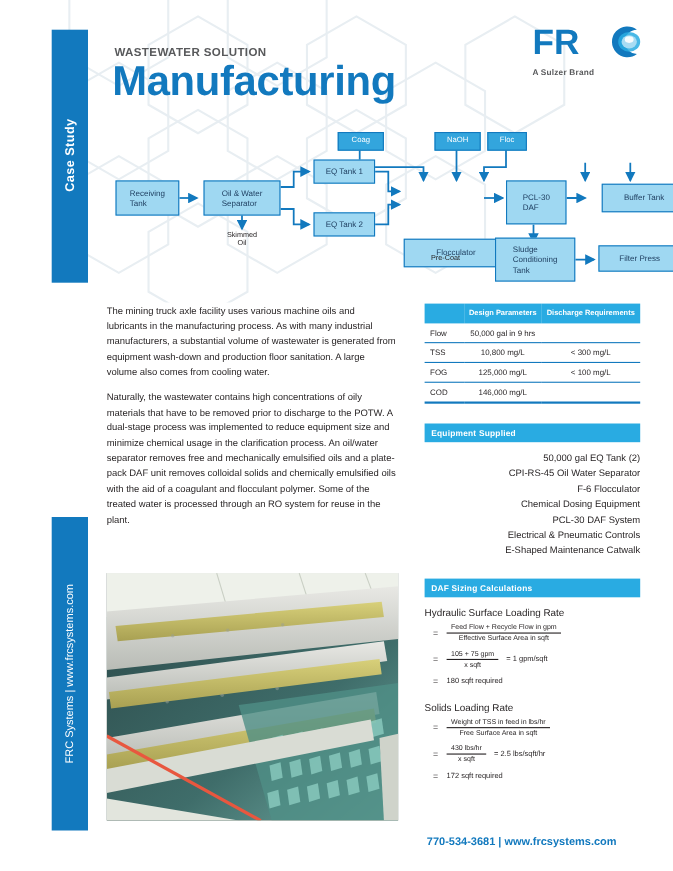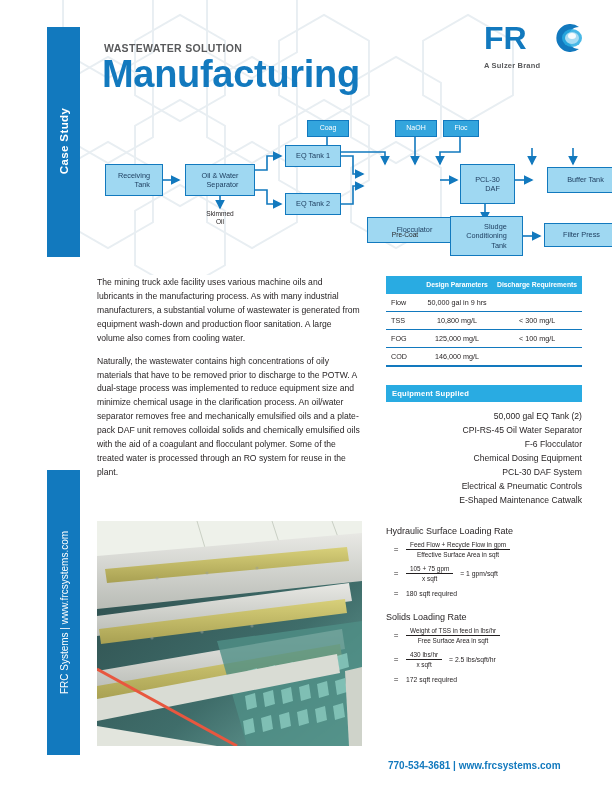--- a/index.html
+++ b/index.html
@@ -58,21 +58,21 @@
 
   
   .logo { position: absolute; right: 18px; top: 20px; width: 110px; z-index: 4; }
   .logo-mark { display: flex; align-items: center; height: 36px; }
   .logo-sub { font-size: 7.5px; color: #58595b; font-weight: bold; margin-top: 5px; letter-spacing: .2px; }
 
   
   .flow { position: absolute; left: 95px; top: 112px; width: 505px; height: 140px; z-index: 5; }
   .node {
     position: absolute; background: #9fd8f2; border: 1px solid #1279be;
-    color: #1b3a5c; font-size: 7.3px; text-align: right;
+    color: #1b3a5c; font-size: 7.3px; text-align: left;
     display: flex; align-items: center; justify-content: center;
     line-height: 1.25; padding: 1px;
   }
   .chem { background: #33a5dd; border: 1px solid #1279be; color: #ffffff; font-size: 7px; }
   .flow-label {
     position: absolute; font-size: 6.6px; color: #231f20; text-align: center; line-height: 1.25;
   }
   .flow svg.conn { position: absolute; left: 0; top: 0; width: 505px; height: 140px; overflow: visible; }
 
   
@@ -431,20 +431,21 @@
         <li>CPI-RS-45 Oil Water Separator</li>
         <li>F-6 Flocculator</li>
         <li>Chemical Dosing Equipment</li>
         <li>PCL-30 DAF System</li>
         <li>Electrical &amp; Pneumatic Controls</li>
         <li>E-Shaped Maintenance Catwalk</li>
       </ul>
     </div>
 
     <div style="margin-top:18px;">
+      <div class="sec-head">DAF Sizing Calculations</div>
 
       <div class="calc-block">
         <div class="calc-title">Hydraulic Surface Loading Rate</div>
         <div class="eq-row">
           <div class="eq-sign">=</div>
           <div class="frac">
             <div class="num">Feed Flow + Recycle Flow in gpm</div>
             <div class="den">Effective Surface Area in sqft</div>
           </div>
         </div>

